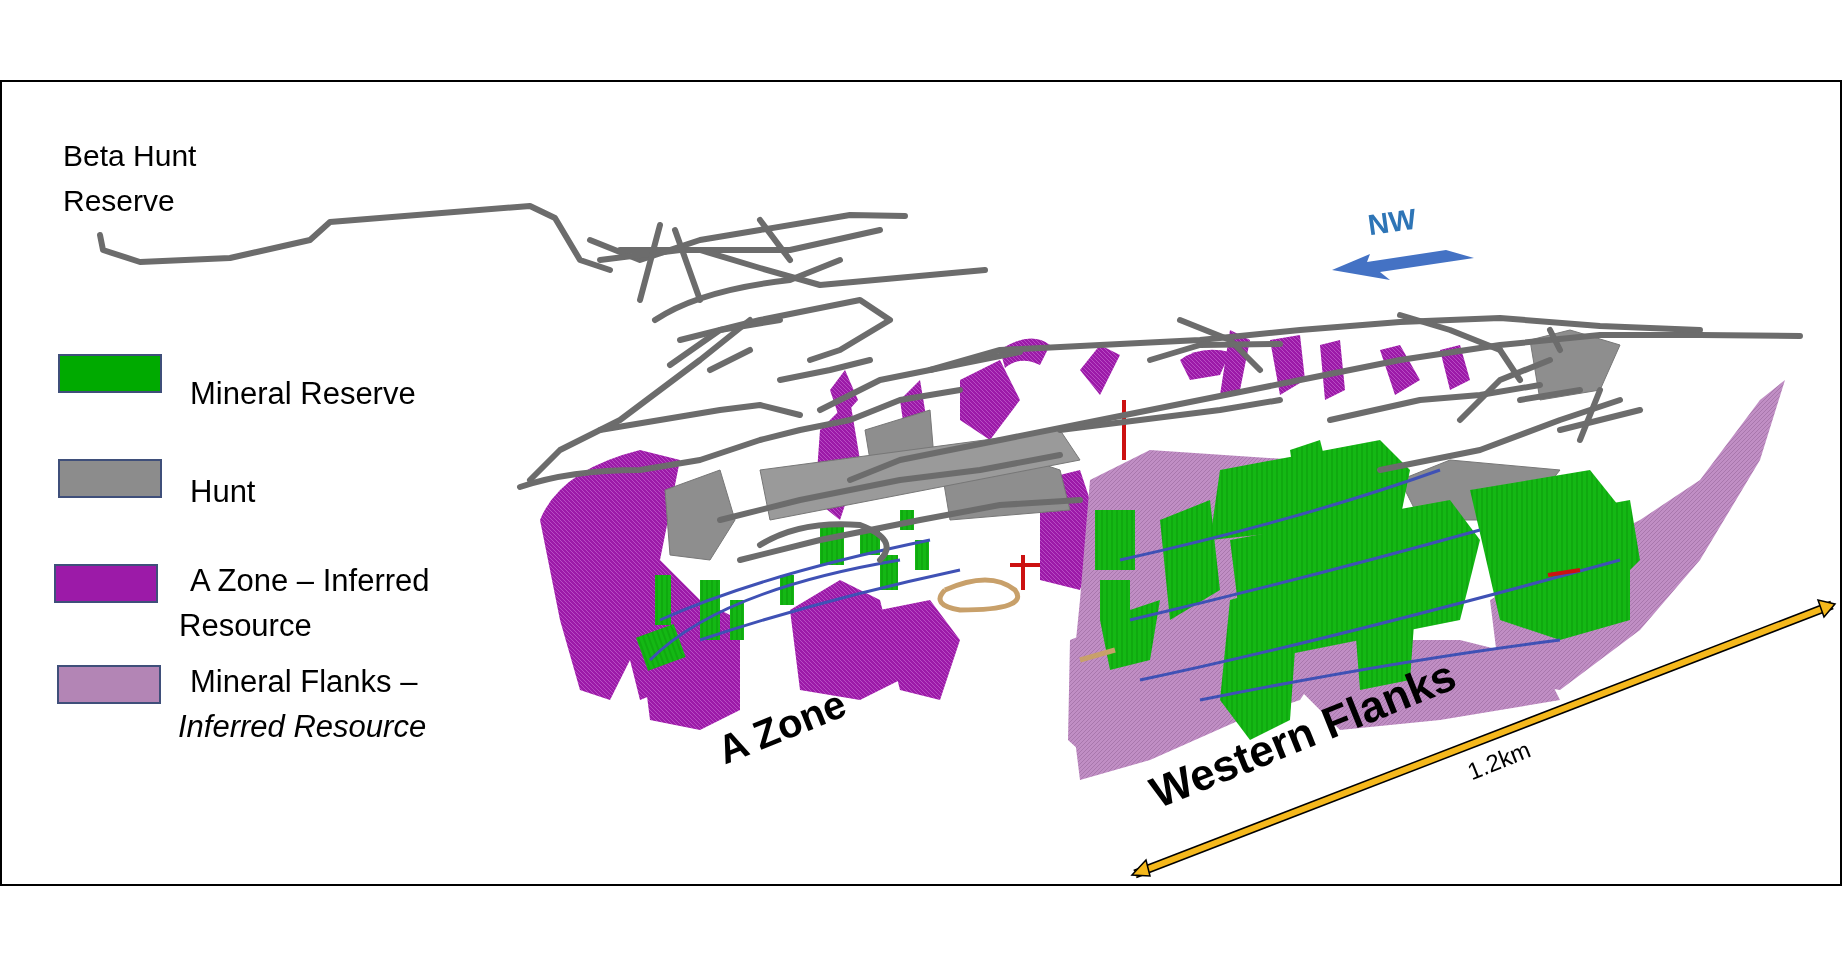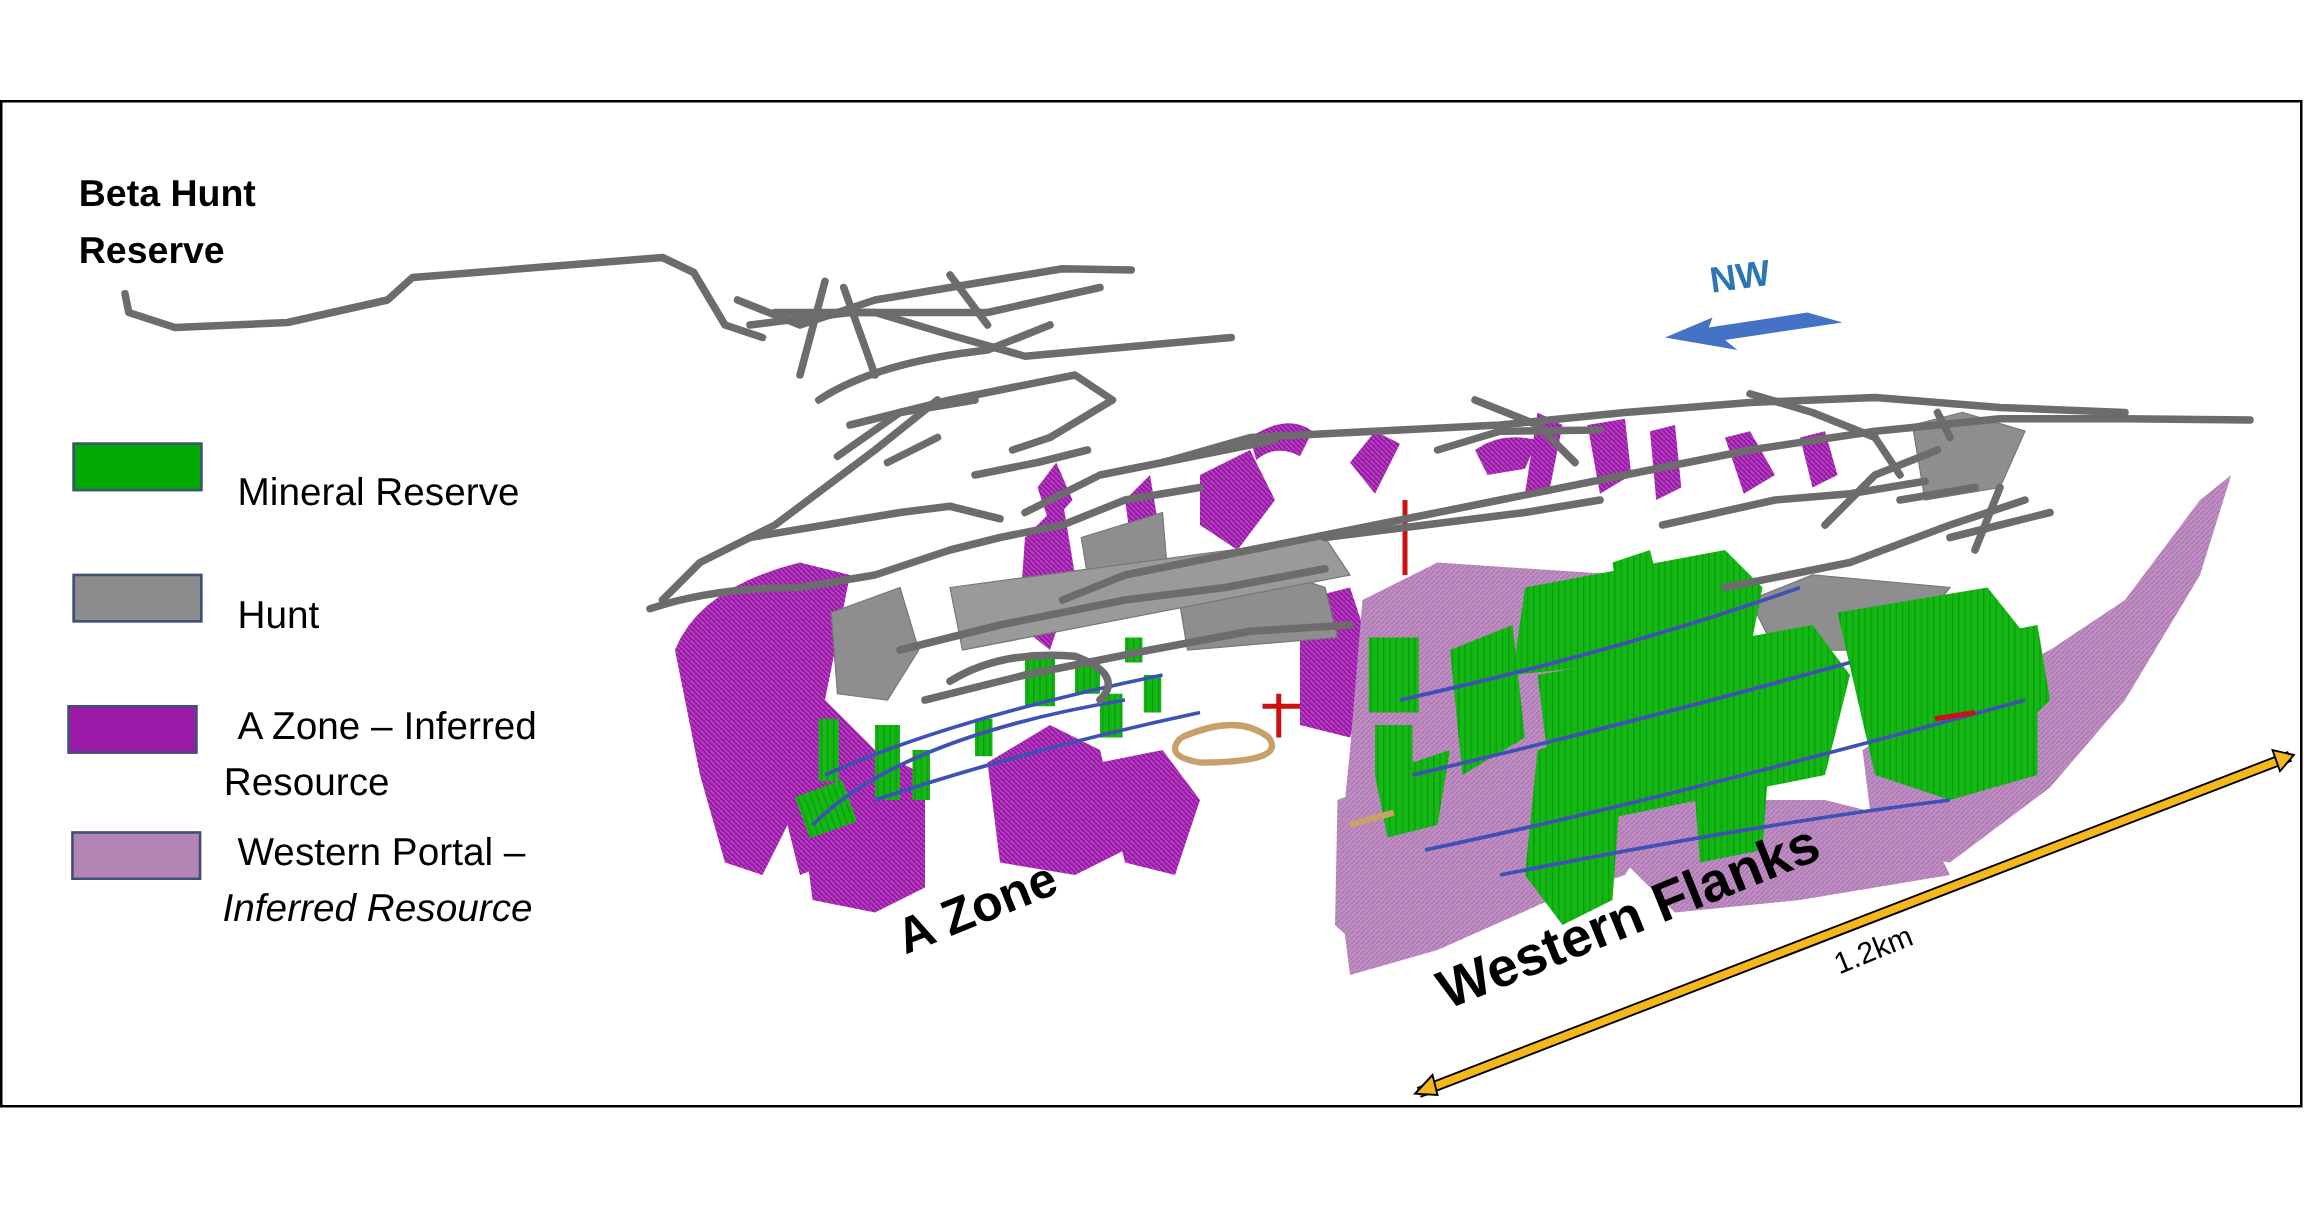--- a/index.html
+++ b/index.html
@@ -1,20 +1,20 @@
 <!DOCTYPE html>
 <html><head>
 <meta charset="utf-8">
 <style>
   html, body { margin:0; padding:0; background:#ffffff; }
   body { width:1843px; height:966px; position:relative; overflow:hidden;
          font-family:"Liberation Sans", "DejaVu Sans", sans-serif; }
   .frame { position:absolute; left:0; top:80px; width:1838px; height:802px;
            border:2px solid #000; background:#fff; }
-  .title { position:absolute; left:63px; top:133px; font-weight:bold; font-size:30px;
+  .title { position:absolute; left:63px; top:133px; font-weight:normal; font-size:30px;
            line-height:45px; color:#000; }
   .legend-item { position:absolute; left:0; }
   .swatch { position:absolute; width:104px; height:39px; border:2px solid #3f4f7a; box-sizing:border-box; }
   .legend-label { position:absolute; font-size:31px; line-height:45px; color:#000; white-space:nowrap;margin-top:12px; }
   .model { position:absolute; left:0; top:0; width:1843px; height:966px; }
   .rot-label { position:absolute; font-weight:bold; color:#000; white-space:nowrap; transform-origin:left bottom; }
   .nw-label { position:absolute; left:1368px; top:206px; font-weight:bold; font-size:29px; color:#2e75b6;
               transform:rotate(-8deg); }
 </style>
 </head>
@@ -183,16 +183,16 @@
     <div class="swatch" style="left:58px; top:459px; background:#8c8c8c;"></div>
     <div class="legend-label" style="left:190px; top:457px;">Hunt</div>
   </div>
   <div class="legend-item">
     <div class="swatch" style="left:54px; top:564px; background:#9c1aa8;"></div>
     <div class="legend-label" style="left:190px; top:546px;text-align:center;">A Zone – Inferred</div>
     <div class="legend-label" style="left:179px; top:591px;">Resource</div>
   </div>
   <div class="legend-item">
     <div class="swatch" style="left:57px; top:665px; background:#b385b5;"></div>
-    <div class="legend-label" style="left:190px; top:647px;">Western Portal –</div>
+    <div class="legend-label" style="left:190px; top:647px;">Mineral Flanks –</div>
     <div class="legend-label" style="left:178px; top:692px;font-style:italic;">Inferred Resource</div>
   </div>
 </div>
 
 </body></html>

